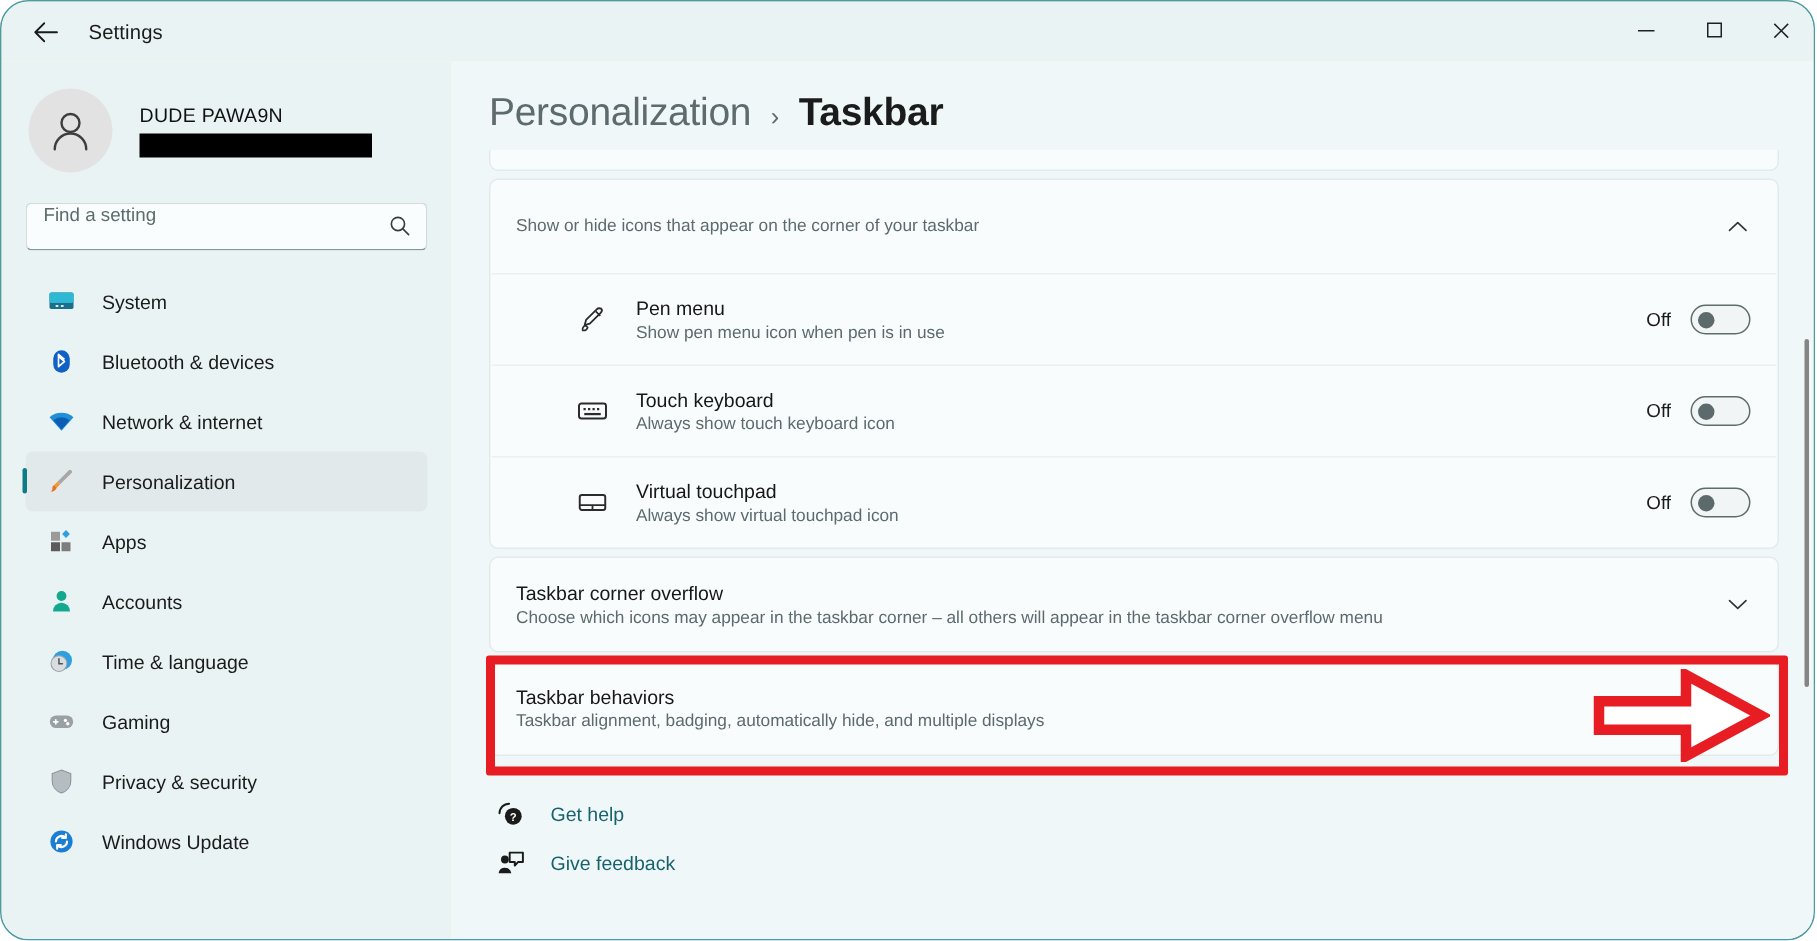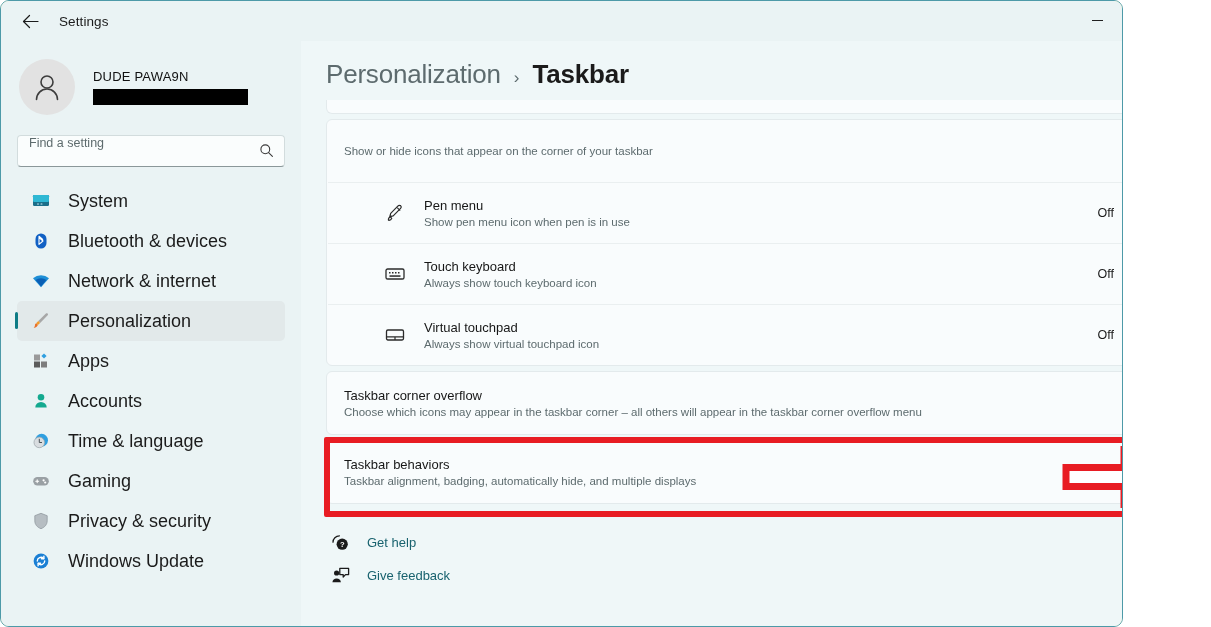--- a/index.html
+++ b/index.html
@@ -4,24 +4,24 @@
 <style>
   * { box-sizing: border-box; margin: 0; padding: 0; }
   html, body {
     width: 1211px; height: 627px;
     background: #ffffff;
     font-family: "Liberation Sans", sans-serif;
     overflow: hidden;
   }
   #app {
     position: relative;
-    width: 1123px; height: 627px;
+    width: 1210px; height: 627px;
     background: #fef9c3;
     border: 1px solid #4d9aa8;
-    border-radius: 9px;
+    border-radius: 19px;
     overflow: hidden;
   }
 
   
   .titlebar {
     position: absolute; top: 0; left: 0;
     width: 1211px; height: 40px;
     display: flex; align-items: center;
     background: #eaf3f4;
   }
@@ -111,21 +111,21 @@
   .navitem.active:after {
     content: ""; position: absolute; left: -2px; top: 11px;
     width: 3px; height: 17px; background: #0e7c86; border-radius: 2px;
   }
   .navicon {
     width: 20px; height: 20px; flex: 0 0 auto;
     display: flex; align-items: center; justify-content: center;
   }
   .navlabel {
     margin-left: 17px;
-    font-size: 18px; color: #1b1b1b; white-space: nowrap;
+    font-size: 13px; color: #1b1b1b; white-space: nowrap;
   }
 
   
   .content {
     position: absolute; top: 40px; left: 300px;
     width: 911px; height: 587px;
     background: #eff7f8;
     overflow: hidden;
   }
   .breadcrumb {

